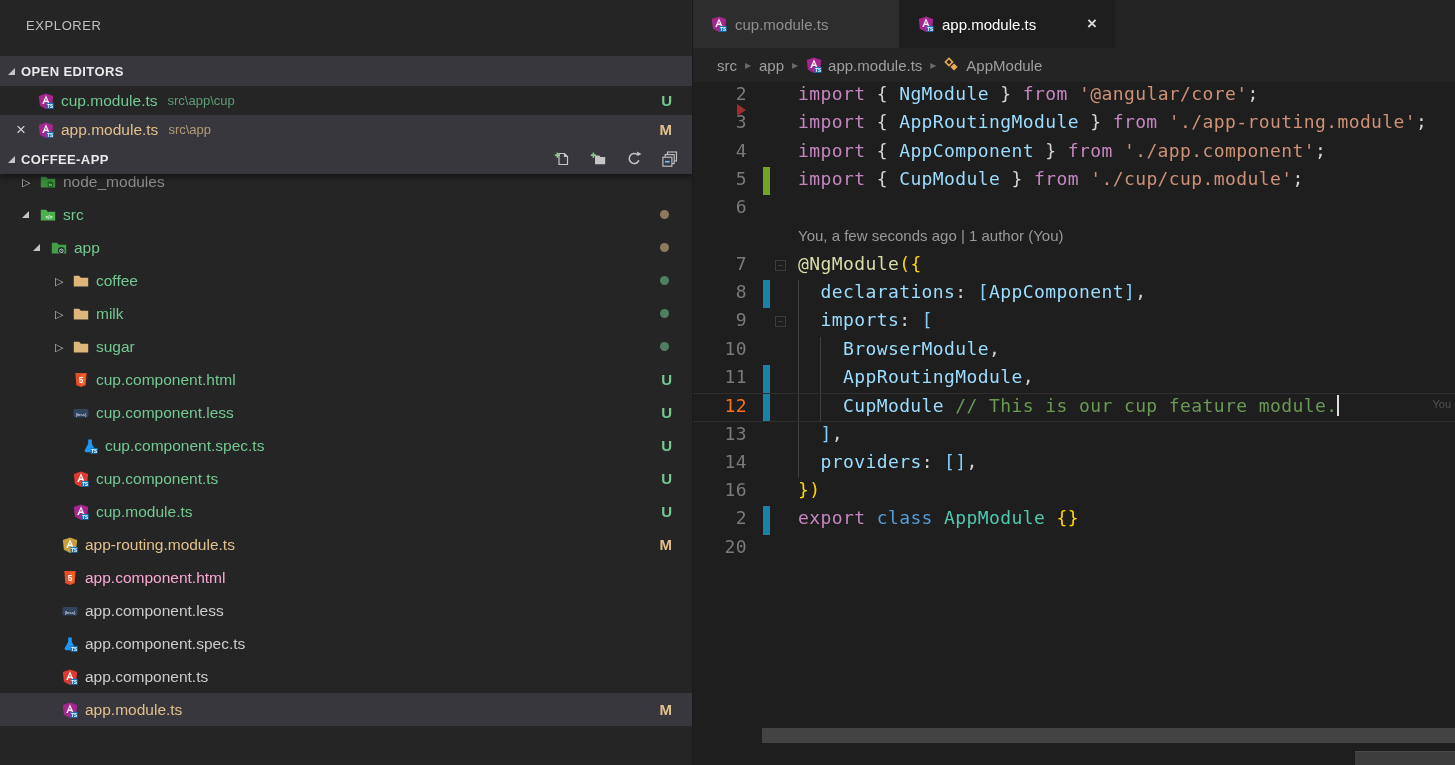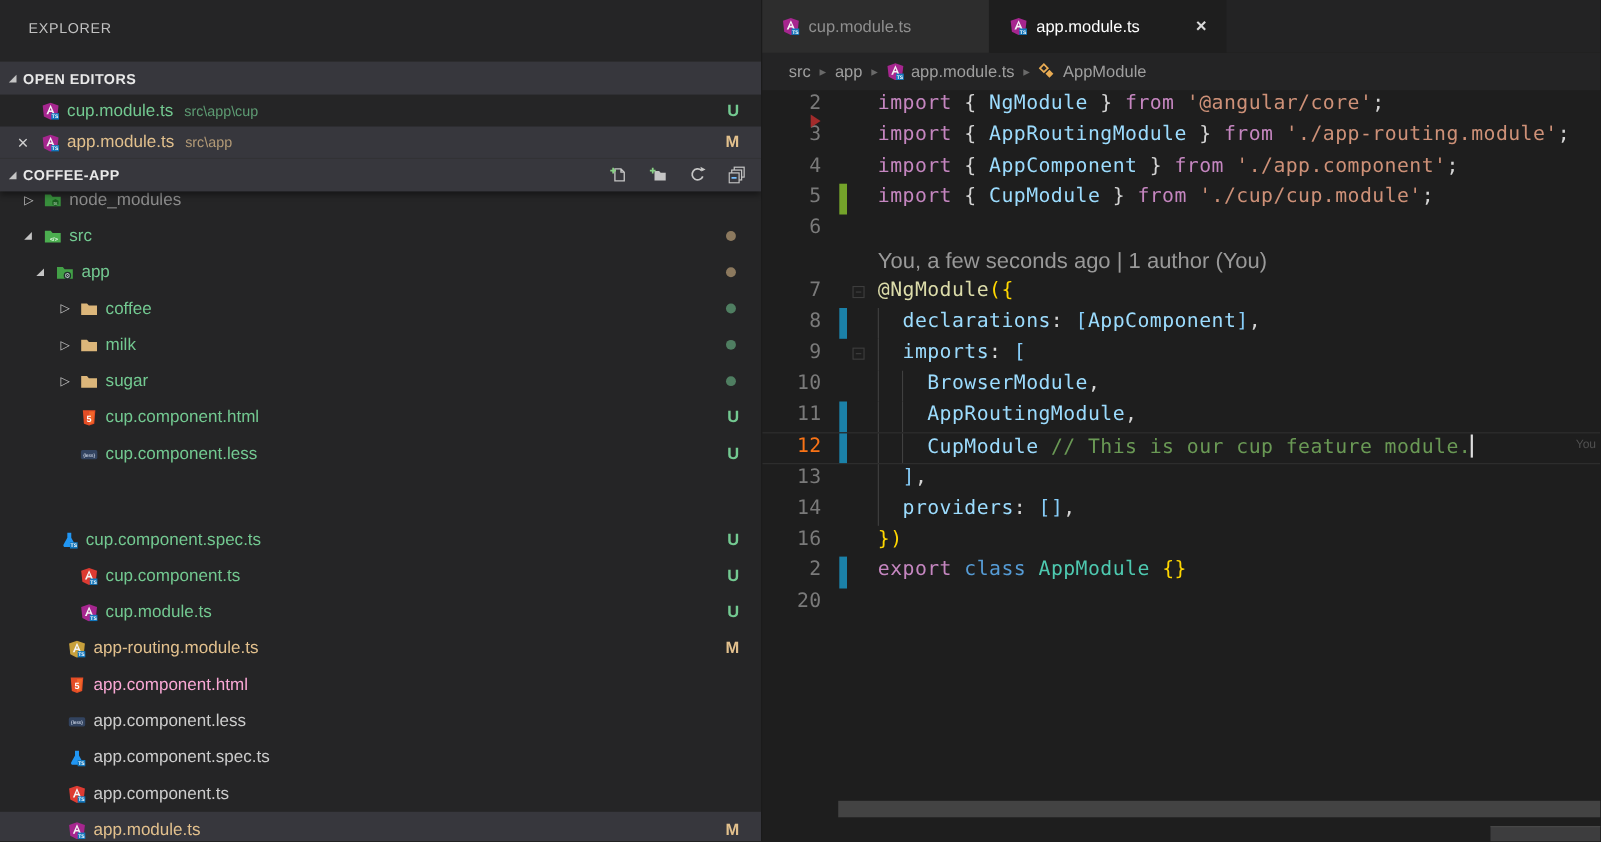--- a/index.html
+++ b/index.html
@@ -53,21 +53,21 @@
   .gitbar{position:absolute;left:70px;top:0;bottom:0;width:7px;}
   .gitbar.added{background:#74a32a;}
   .gitbar.modified{background:#1b81a8;}
   .foldbox{position:absolute;left:82px;top:8px;width:11px;height:11px;border:1px solid #585858;
     box-sizing:border-box;opacity:.55;}
   .foldbox::after{content:"";position:absolute;left:2px;right:2px;top:4px;border-top:1px solid #585858;}
   .codetext{position:absolute;left:105px;top:1px;white-space:pre;}
   .guide{position:absolute;top:0;bottom:0;border-left:1px solid #404040;}
   .blame-row{height:28.3px;position:relative;}
   .blame-txt{position:absolute;left:105px;top:4px;font-family:"Liberation Sans",sans-serif;
-    font-size:20px;color:#999999;letter-spacing:0;}
+    font-size:15px;color:#999999;letter-spacing:0;}
   .kw{color:#C586C0}.kw2{color:#569CD6}.typ{color:#9CDCFE}.str{color:#CE9178}.cmt{color:#6A9955}
   .dec{color:#DCDCAA}.gold{color:#FFD700}.sky{color:#87CEFA}.pun{color:#D4D4D4}.cls{color:#4EC9B0}
   .cursor{display:inline-block;width:2px;height:21px;background:#dedede;vertical-align:middle;margin-bottom:3px;}
   .trailing{position:absolute;right:4px;top:4px;font-family:"Liberation Sans",sans-serif;font-size:11px;
     color:#515151;letter-spacing:0;}
   .del-marker{position:absolute;left:44px;width:0;height:0;border-top:6px solid transparent;
     border-bottom:6px solid transparent;border-left:9px solid #a22b2b;}
   .hscroll{position:absolute;top:728px;left:69px;right:0;height:15px;background:#434343;cursor:pointer;}
   .notif{position:absolute;right:0;bottom:0;width:100px;height:13px;background:#3d3d3e;border-top:1px solid #4a4a4a;}
   svg text{font-family:"Liberation Sans",sans-serif;}
@@ -213,21 +213,21 @@
           <span class="badge" style="color:#73C991">U</span>
         </div>
         <div class="t-row" style="padding-left: 73px;">
           <span class="ic"><svg width="16" height="16" viewBox="0 0 16 16">
               <rect x="0.5" y="4" width="15" height="8.4" rx="1.6" fill="#32435f"></rect>
               <text x="8" y="10.5" font-size="4.4" fill="#e7eefc" text-anchor="middle">{less}</text>
             </svg></span>
           <span class="t-label" style="color:#73C991">cup.component.less</span>
           <span class="badge" style="color:#73C991">U</span>
         </div>
-        <div class="t-row" style="padding-left: 55px; margin-top: 45px;">
+        <div class="t-row" style="padding-left: 82px;">
           <span class="ic"><svg width="16" height="16" viewBox="0 0 16 16">
               <path d="M6.2 1.4 h3.6 v4.4 l3.4 6.1 a1.6 1.6 0 0 1 -1.4 2.4 H4.2 a1.6 1.6 0 0 1 -1.4 -2.4 l3.4 -6.1 Z" fill="#2196f3"></path>
               <rect x="8.6" y="9.9" width="7" height="5.8" fill="#1277bd"></rect>
               <text x="12.1" y="14.5" font-size="4.6" font-weight="bold" fill="#fff" text-anchor="middle">TS</text>
             </svg></span>
           <span class="t-label" style="color:#73C991">cup.component.spec.ts</span>
           <span class="badge" style="color:#73C991">U</span>
         </div>
         <div class="t-row" style="padding-left: 73px;">
           <span class="ic"><svg width="16" height="16" viewBox="0 0 16 16">

